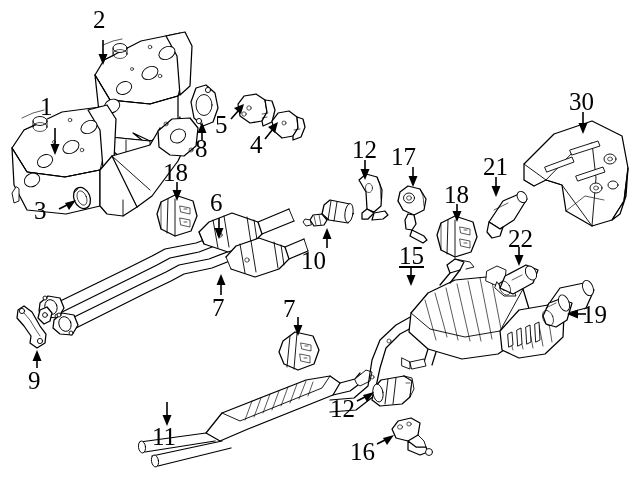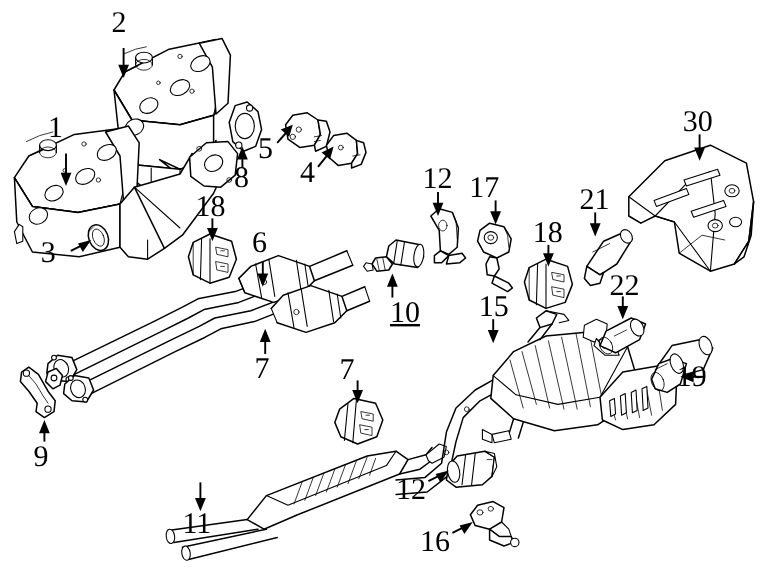--- a/index.html
+++ b/index.html
@@ -469,28 +469,28 @@
 
   <div class="callout-num" style="left:40px;  top:94px;">1</div>
   <div class="callout-num" style="left:93px;  top:7px;">2</div>
   <div class="callout-num" style="left:34px;  top:198px;">3</div>
   <div class="callout-num" style="left:250px; top:132px;">4</div>
   <div class="callout-num" style="left:215px; top:112px;">5</div>
   <div class="callout-num" style="left:210px; top:190px;">6</div>
   <div class="callout-num" style="left:212px; top:295px;">7</div>
   <div class="callout-num" style="left:195px; top:136px;">8</div>
   <div class="callout-num" style="left:28px;  top:368px;">9</div>
-  <div class="callout-num" style="left:325px; top:248px;text-decoration:underline;">10</div>
+  <div class="callout-num" style="left:301px; top:248px;">10</div>
   <div class="callout-num" style="left:152px; top:379px;margin-top:45px;">11</div>
   <div class="callout-num" style="left:352px; top:137px;">12</div>
   <div class="callout-num" style="left:283px; top:296px;">7</div>
   <div class="callout-num" style="left:330px; top:396px;">12</div>
-  <div class="callout-num" style="left:399px; top:243px;">15</div>
+  <div class="callout-num" style="left:399px; top:243px;text-decoration:underline;">15</div>
   <div class="callout-num" style="left:350px; top:439px;">16</div>
   <div class="callout-num" style="left:391px; top:144px;">17</div>
   <div class="callout-num" style="left:163px; top:160px;">18</div>
   <div class="callout-num" style="left:444px; top:182px;">18</div>
-  <div class="callout-num" style="left:564px; top:302px;">19</div>
+  <div class="callout-num" style="left:582px; top:302px;">19</div>
   <div class="callout-num" style="left:569px; top:89px;">30</div>
   <div class="callout-num" style="left:483px; top:154px;text-align:center;">21</div>
   <div class="callout-num" style="left:508px; top:226px;text-align:center;">22</div>
 
 </div>
 
 </body></html>

